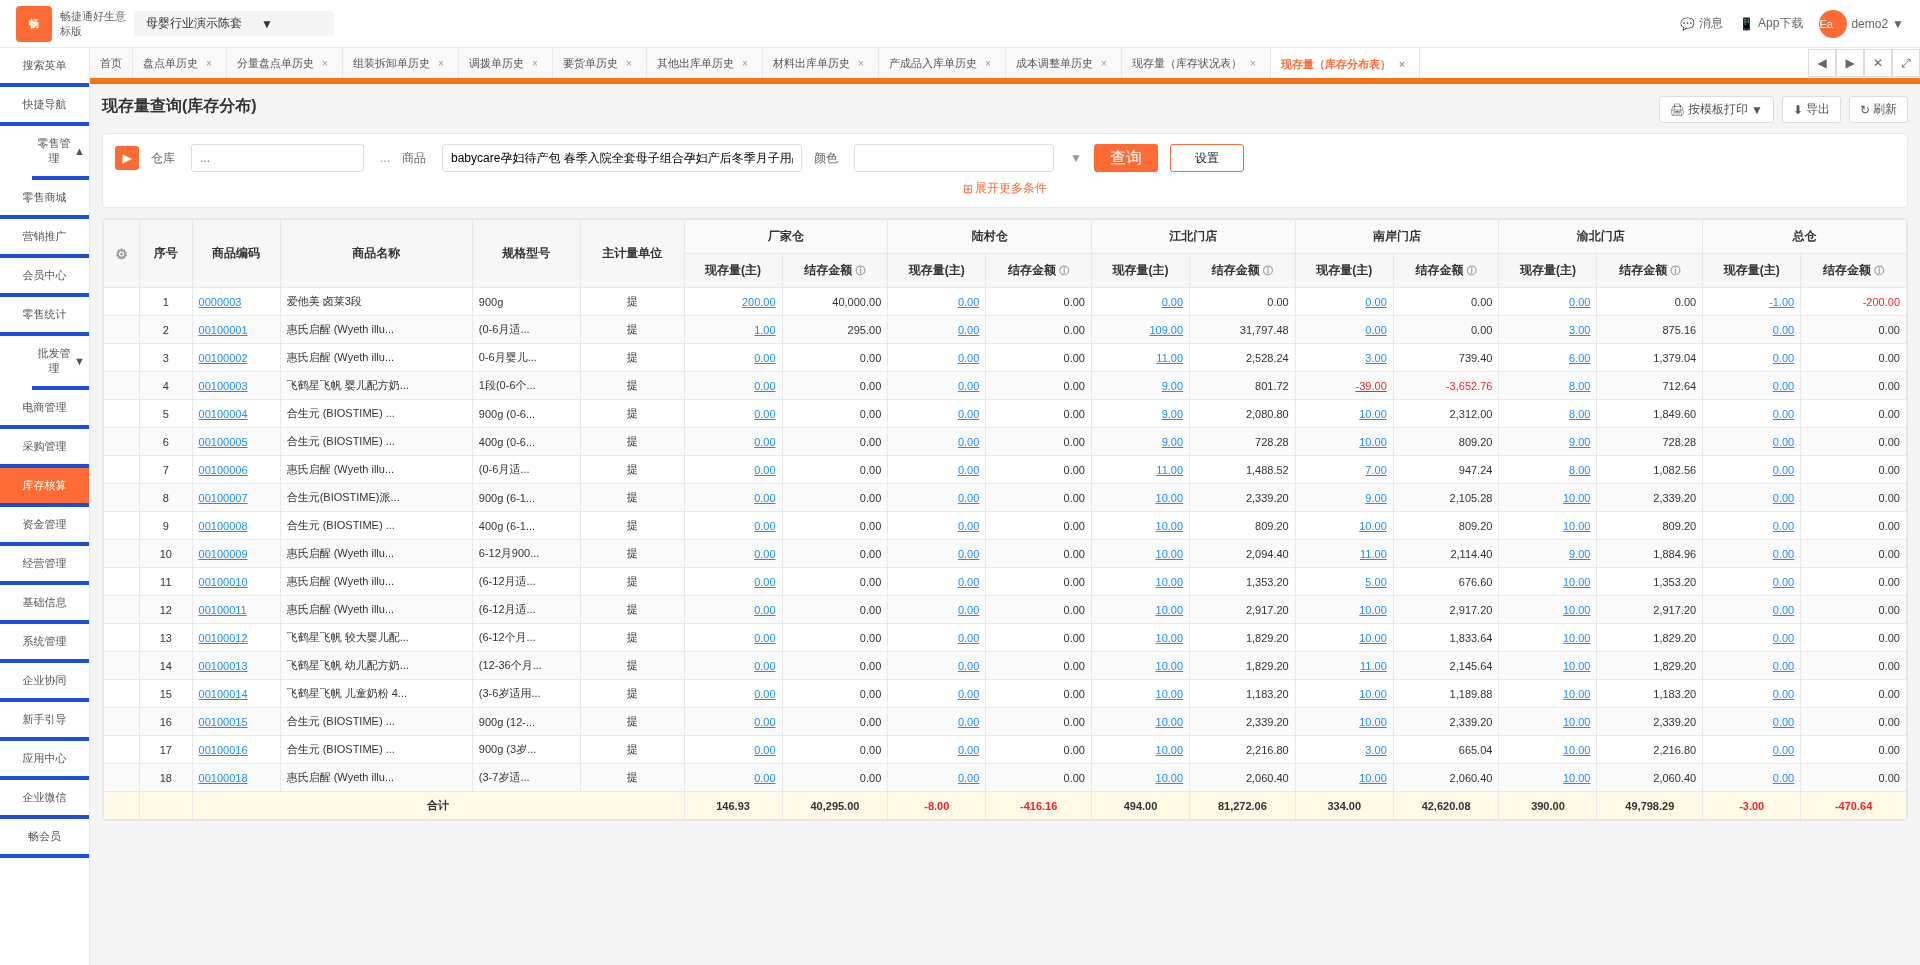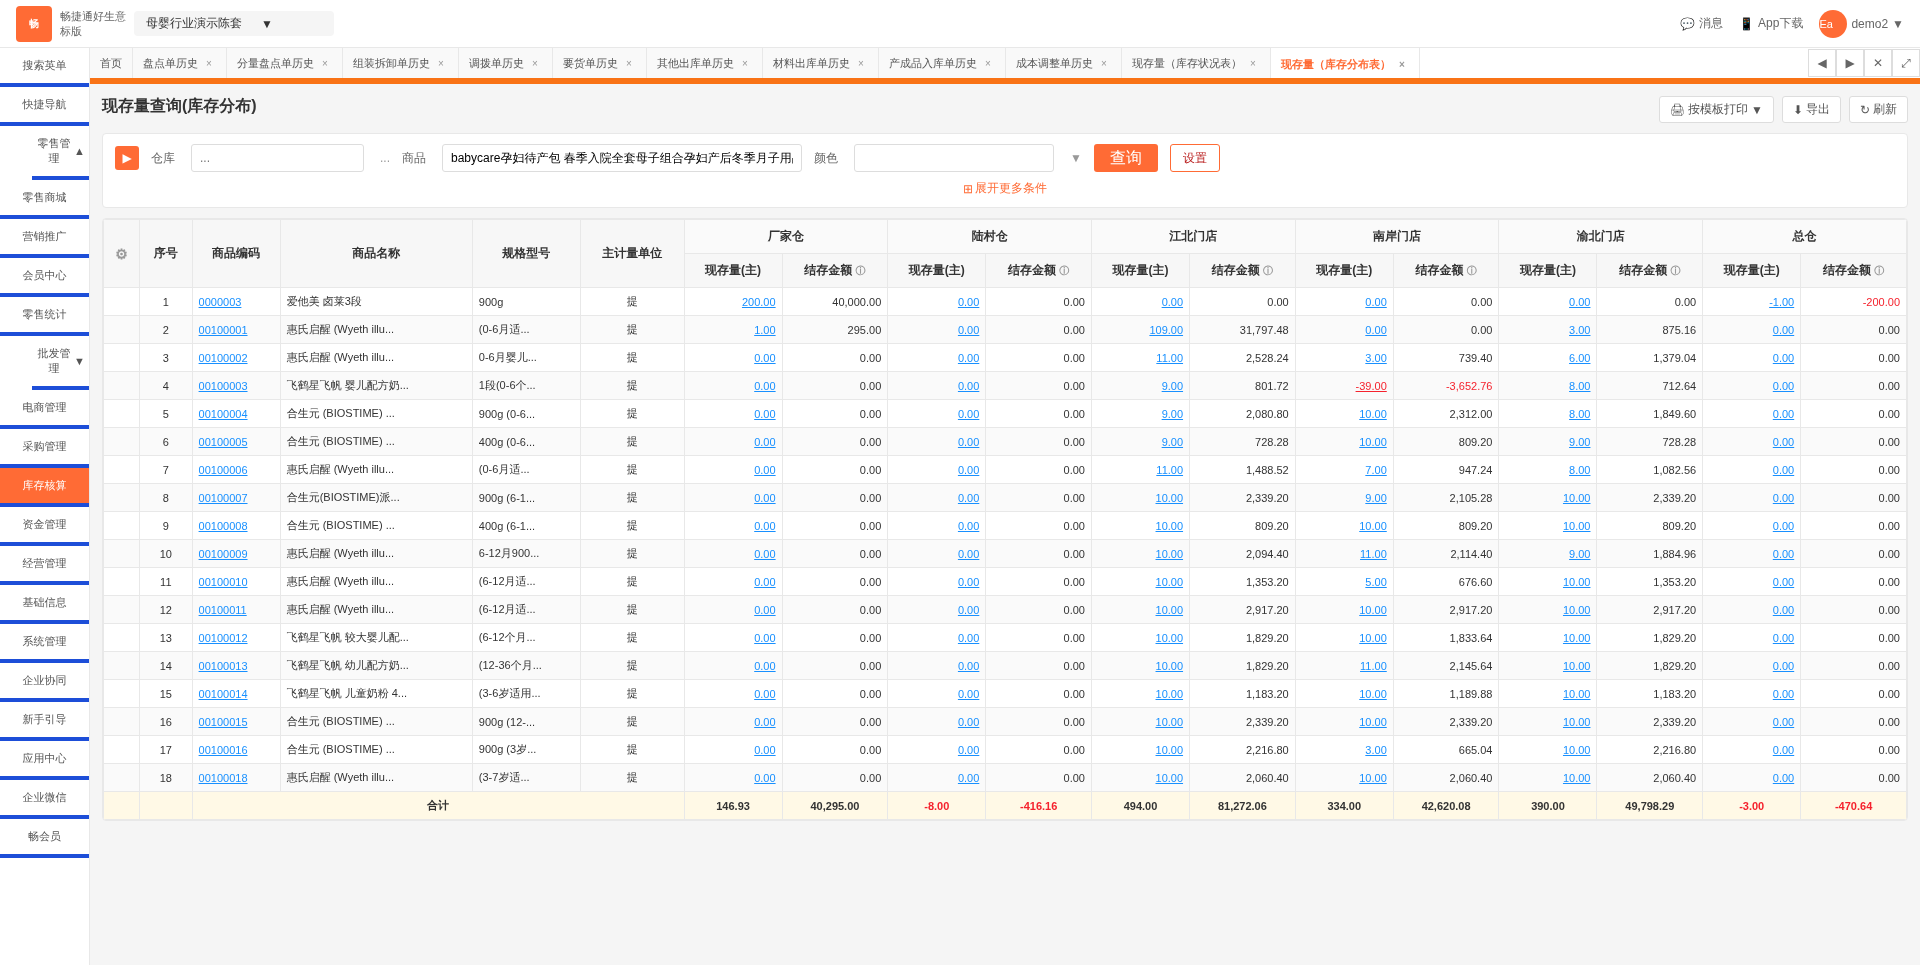--- a/index.html
+++ b/index.html
@@ -198,23 +198,23 @@
       padding: 4px 16px;
       background: #ff6b35;
       color: white;
       border: none;
       border-radius: 3px;
       cursor: pointer;
       font-size: 16px;
       height: 28px;
     }
     .btn-settings {
-      padding: 4px 12px;
+      padding: 4px 24px;
       background: #fff;
-      color: #b91c1c;
+      color: #0f172a;
       border: 1px solid #ff6b35;
       border-radius: 3px;
       cursor: pointer;
       font-size: 12px;
       height: 28px;
     }
     .expand-more {
       color: #ff6b35; font-size: 12px; cursor: pointer; display: flex; align-items: center; gap: 2px;
     }
     .filter-more-row {

